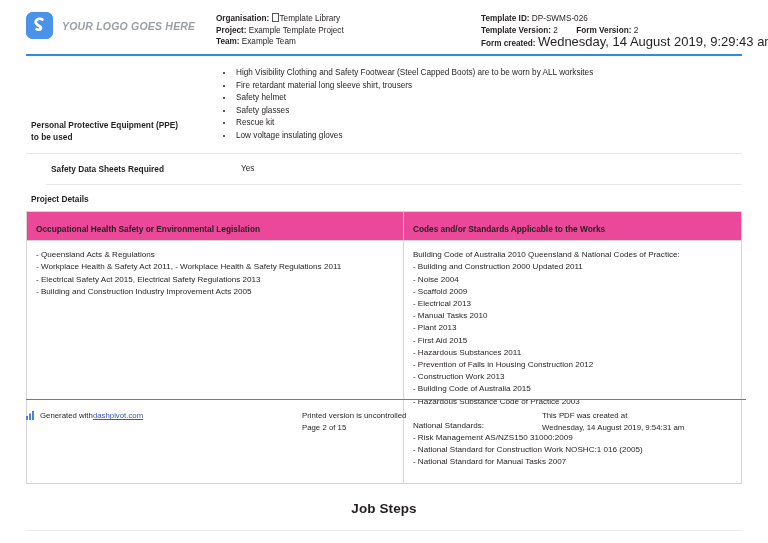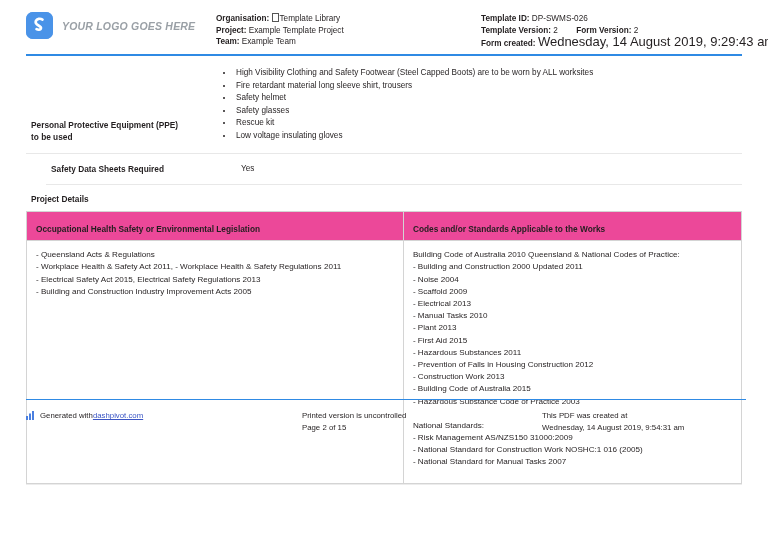--- a/index.html
+++ b/index.html
@@ -300,20 +300,21 @@
           <div class="cell-spacer"></div>
           <div class="cell-line">National Standards:</div>
           <div class="cell-line">- Risk Management AS/NZS150 31000:2009</div>
           <div class="cell-line">- National Standard for Construction Work NOSHC:1 016 (2005)</div>
           <div class="cell-line">- National Standard for Manual Tasks 2007</div>
         </td>
       </tr>
     </tbody>
   </table>
 
+  <div class="job-steps-title">Job Steps</div>
   <div class="rule-light"></div>
 
   <div class="doc-footer">
     <div class="footer-rule"></div>
     <div class="footer-cols">
       <div class="footer-left">
         <span class="chart-icon">
           <svg width="9" height="9" viewBox="0 0 9 9" aria-hidden="true">
             <rect x="0" y="5" width="2" height="4" fill="#4a7fe0"></rect>
             <rect x="3" y="2.5" width="2" height="6.5" fill="#4a7fe0"></rect>

